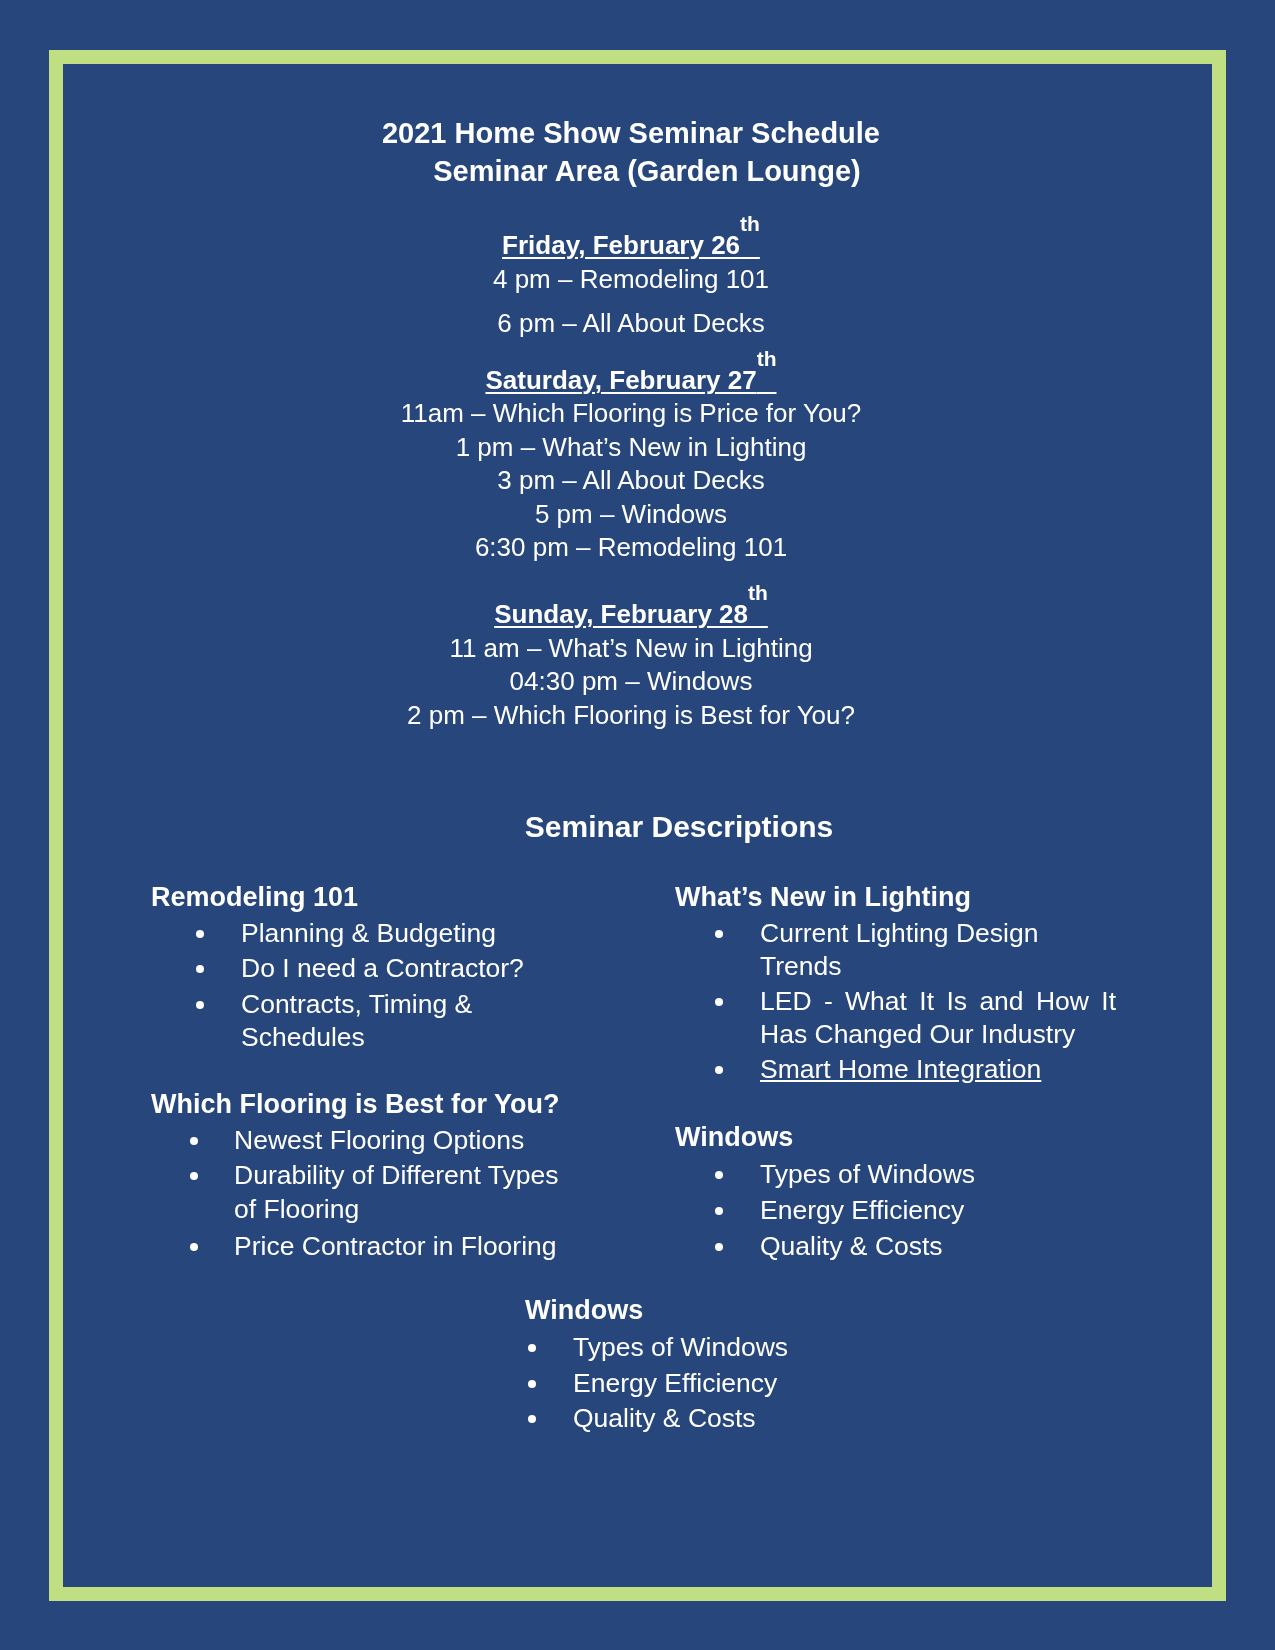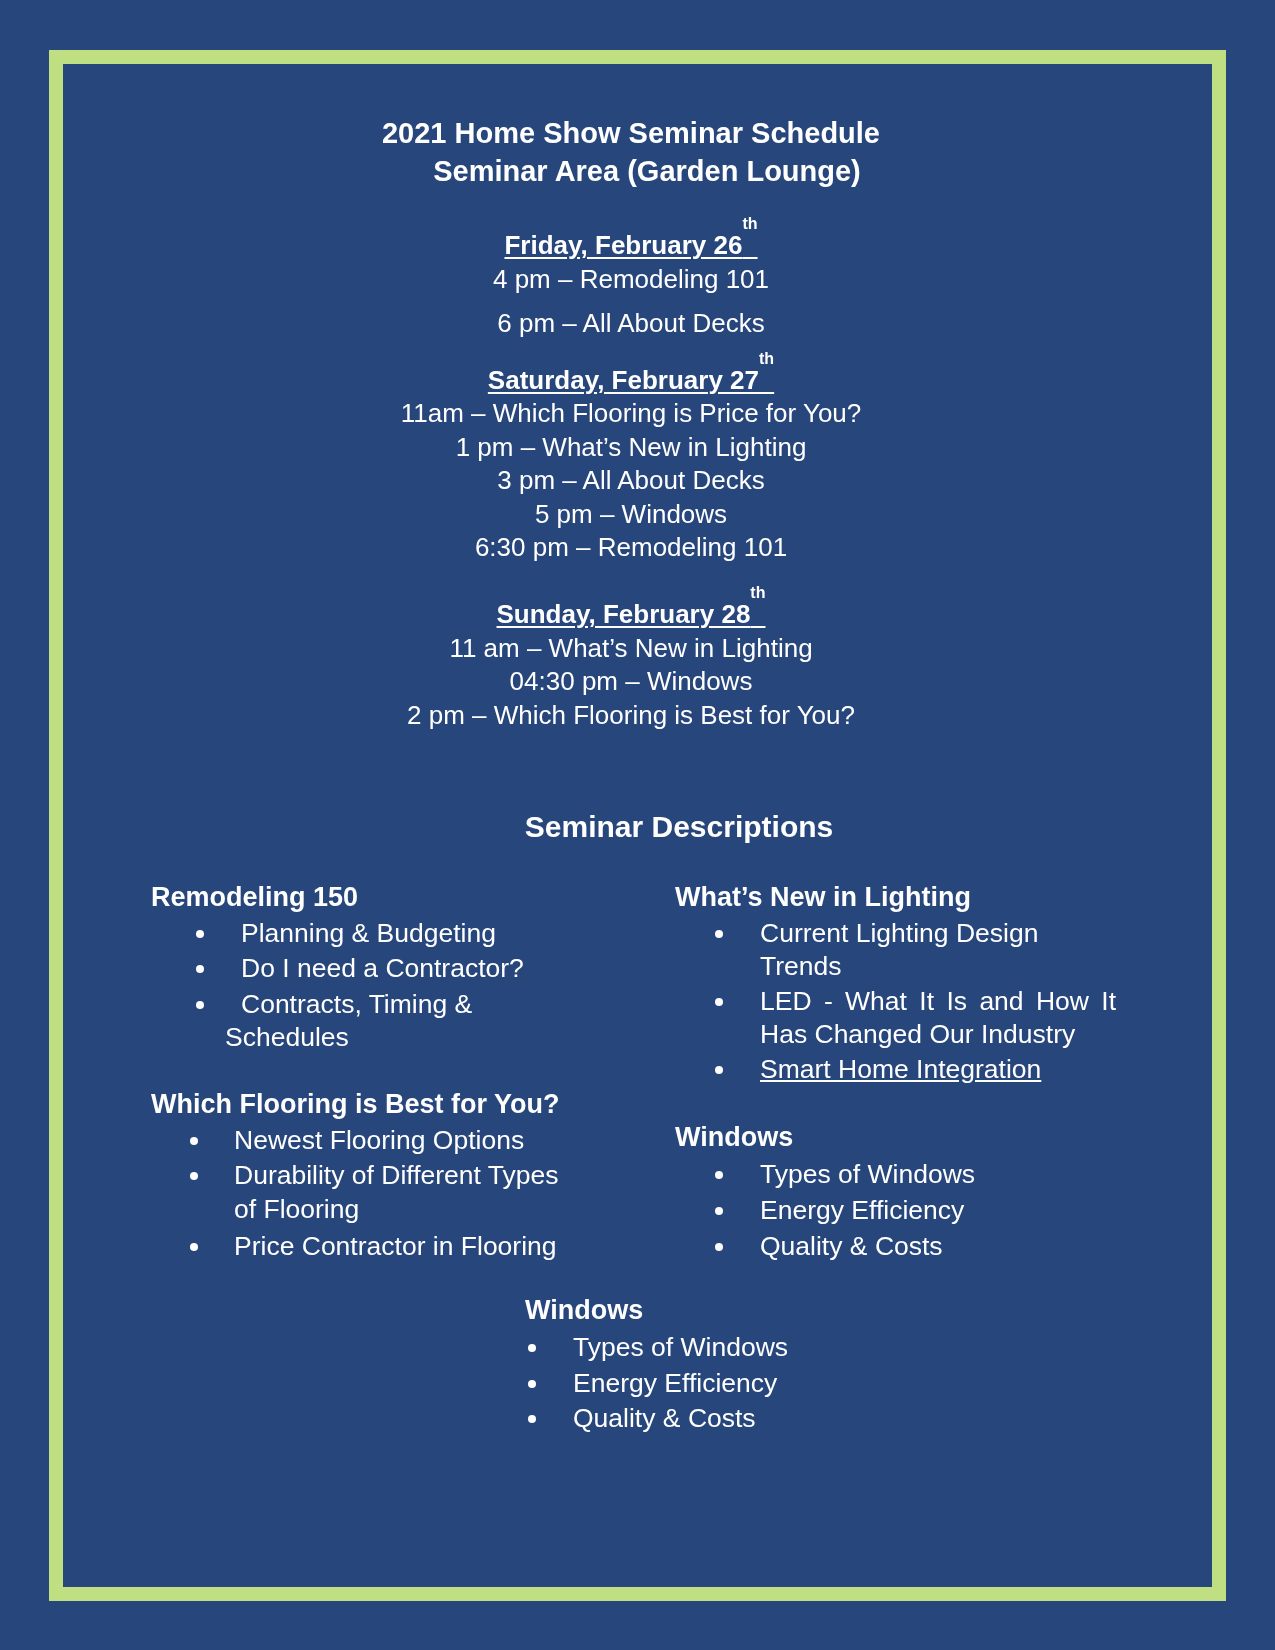--- a/index.html
+++ b/index.html
@@ -8,21 +8,21 @@
     font-family:"Liberation Sans", sans-serif; color:#ffffff;
   }
   .frame {
     position:absolute; left:49px; top:50px; width:1149px; height:1523px;
     border:14px solid #bfdf82; box-sizing:content-box;
   }
   .abs { position:absolute; white-space:nowrap; }
   .center { left:0; width:1262px; text-align:center; }
   .title { font-weight:bold; font-size:29px; line-height:38px; }
   .day { font-weight:bold; font-size:26px; line-height:30px; text-decoration:underline; text-underline-offset:3px; text-decoration-thickness:2px; }
-  .day sup { font-size:16px; vertical-align:top; position:relative; top:-6px; line-height:0; }
+  .day sup { font-size:21px; vertical-align:top; position:relative; top:-6px; line-height:0; }
   .sched { font-size:26px; line-height:33.6px; }
   .h2 { font-weight:bold; font-size:30px; line-height:36px;padding-left:48px; }
   .h3 { font-weight:bold; font-size:27px; line-height:32px; }
   .li { font-size:26.5px; line-height:34px;margin-left:9px; }
   .bullet { position:absolute; width:8px; height:8px; border-radius:50%; background:#ffffff; }
 </style>
 </head>
 <body>
 
 <div class="frame"></div>
@@ -41,28 +41,28 @@
 <div class="abs center sched" style="top:498px;">5 pm – Windows</div>
 <div class="abs center sched" style="top:531px;">6:30 pm – Remodeling 101</div>
 
 <div class="abs center day" style="top:599px;"><span>Sunday, February 28</span><sup>th</sup></div>
 <div class="abs center sched" style="top:632px;">11 am – What’s New in Lighting</div>
 <div class="abs center sched" style="top:665px;">04:30 pm – Windows</div>
 <div class="abs center sched" style="top:699px;">2 pm – Which Flooring is Best for You?</div>
 
 <div class="abs center h2" style="top:809px;">Seminar Descriptions</div>
 
-<div class="abs h3" style="left:151px; top:881px;">Remodeling 150</div>
+<div class="abs h3" style="left:151px; top:881px;">Remodeling 101</div>
 <span class="bullet" style="left:196px; top:930px;"></span>
 <div class="abs li" style="left:232px; top:916px;">Planning &amp; Budgeting</div>
 <span class="bullet" style="left:196px; top:965px;"></span>
 <div class="abs li" style="left:232px; top:951px;">Do I need a Contractor?</div>
 <span class="bullet" style="left:196px; top:1001px;"></span>
 <div class="abs li" style="left:232px; top:987px;">Contracts, Timing &amp;</div>
-<div class="abs li" style="left:216px; top:1020px;text-align:center;">Schedules</div>
+<div class="abs li" style="left:232px; top:1020px;text-align:center;">Schedules</div>
 
 <div class="abs h3" style="left:151px; top:1088px;">Which Flooring is Best for You?</div>
 <span class="bullet" style="left:190px; top:1137px;"></span>
 <div class="abs li" style="left:225px; top:1123px;">Newest Flooring Options</div>
 <span class="bullet" style="left:190px; top:1172px;"></span>
 <div class="abs li" style="left:225px; top:1158px;">Durability of Different Types</div>
 <div class="abs li" style="left:225px; top:1192px;">of Flooring</div>
 <span class="bullet" style="left:190px; top:1243px;"></span>
 <div class="abs li" style="left:225px; top:1229px;">Price Contractor in Flooring</div>
 

